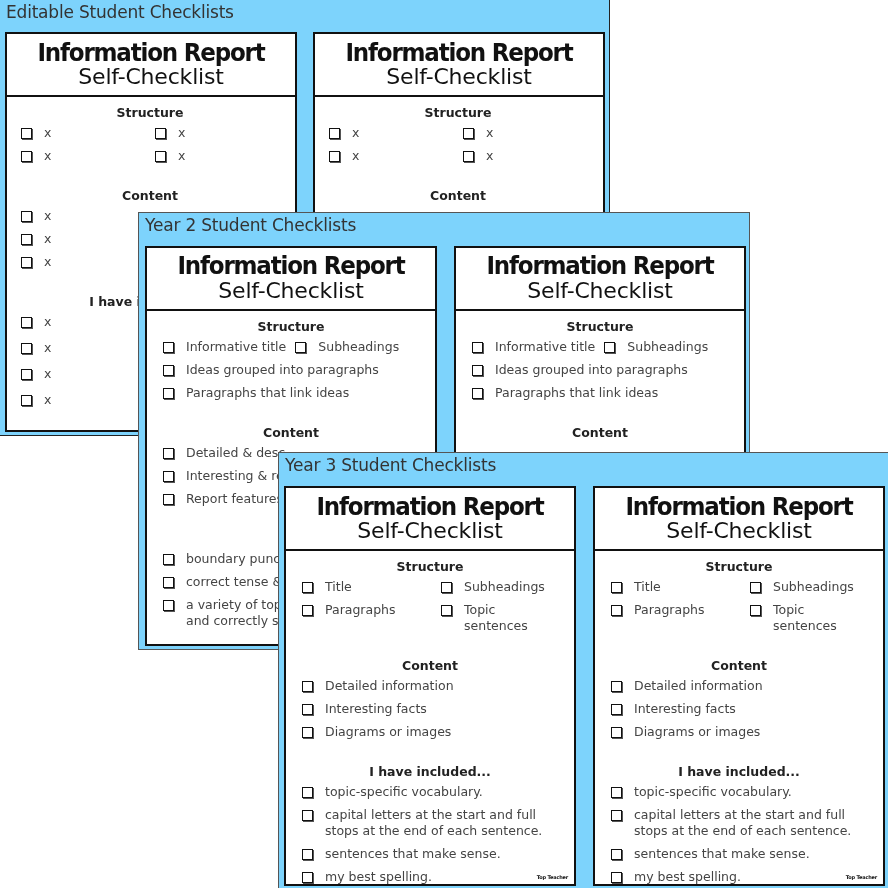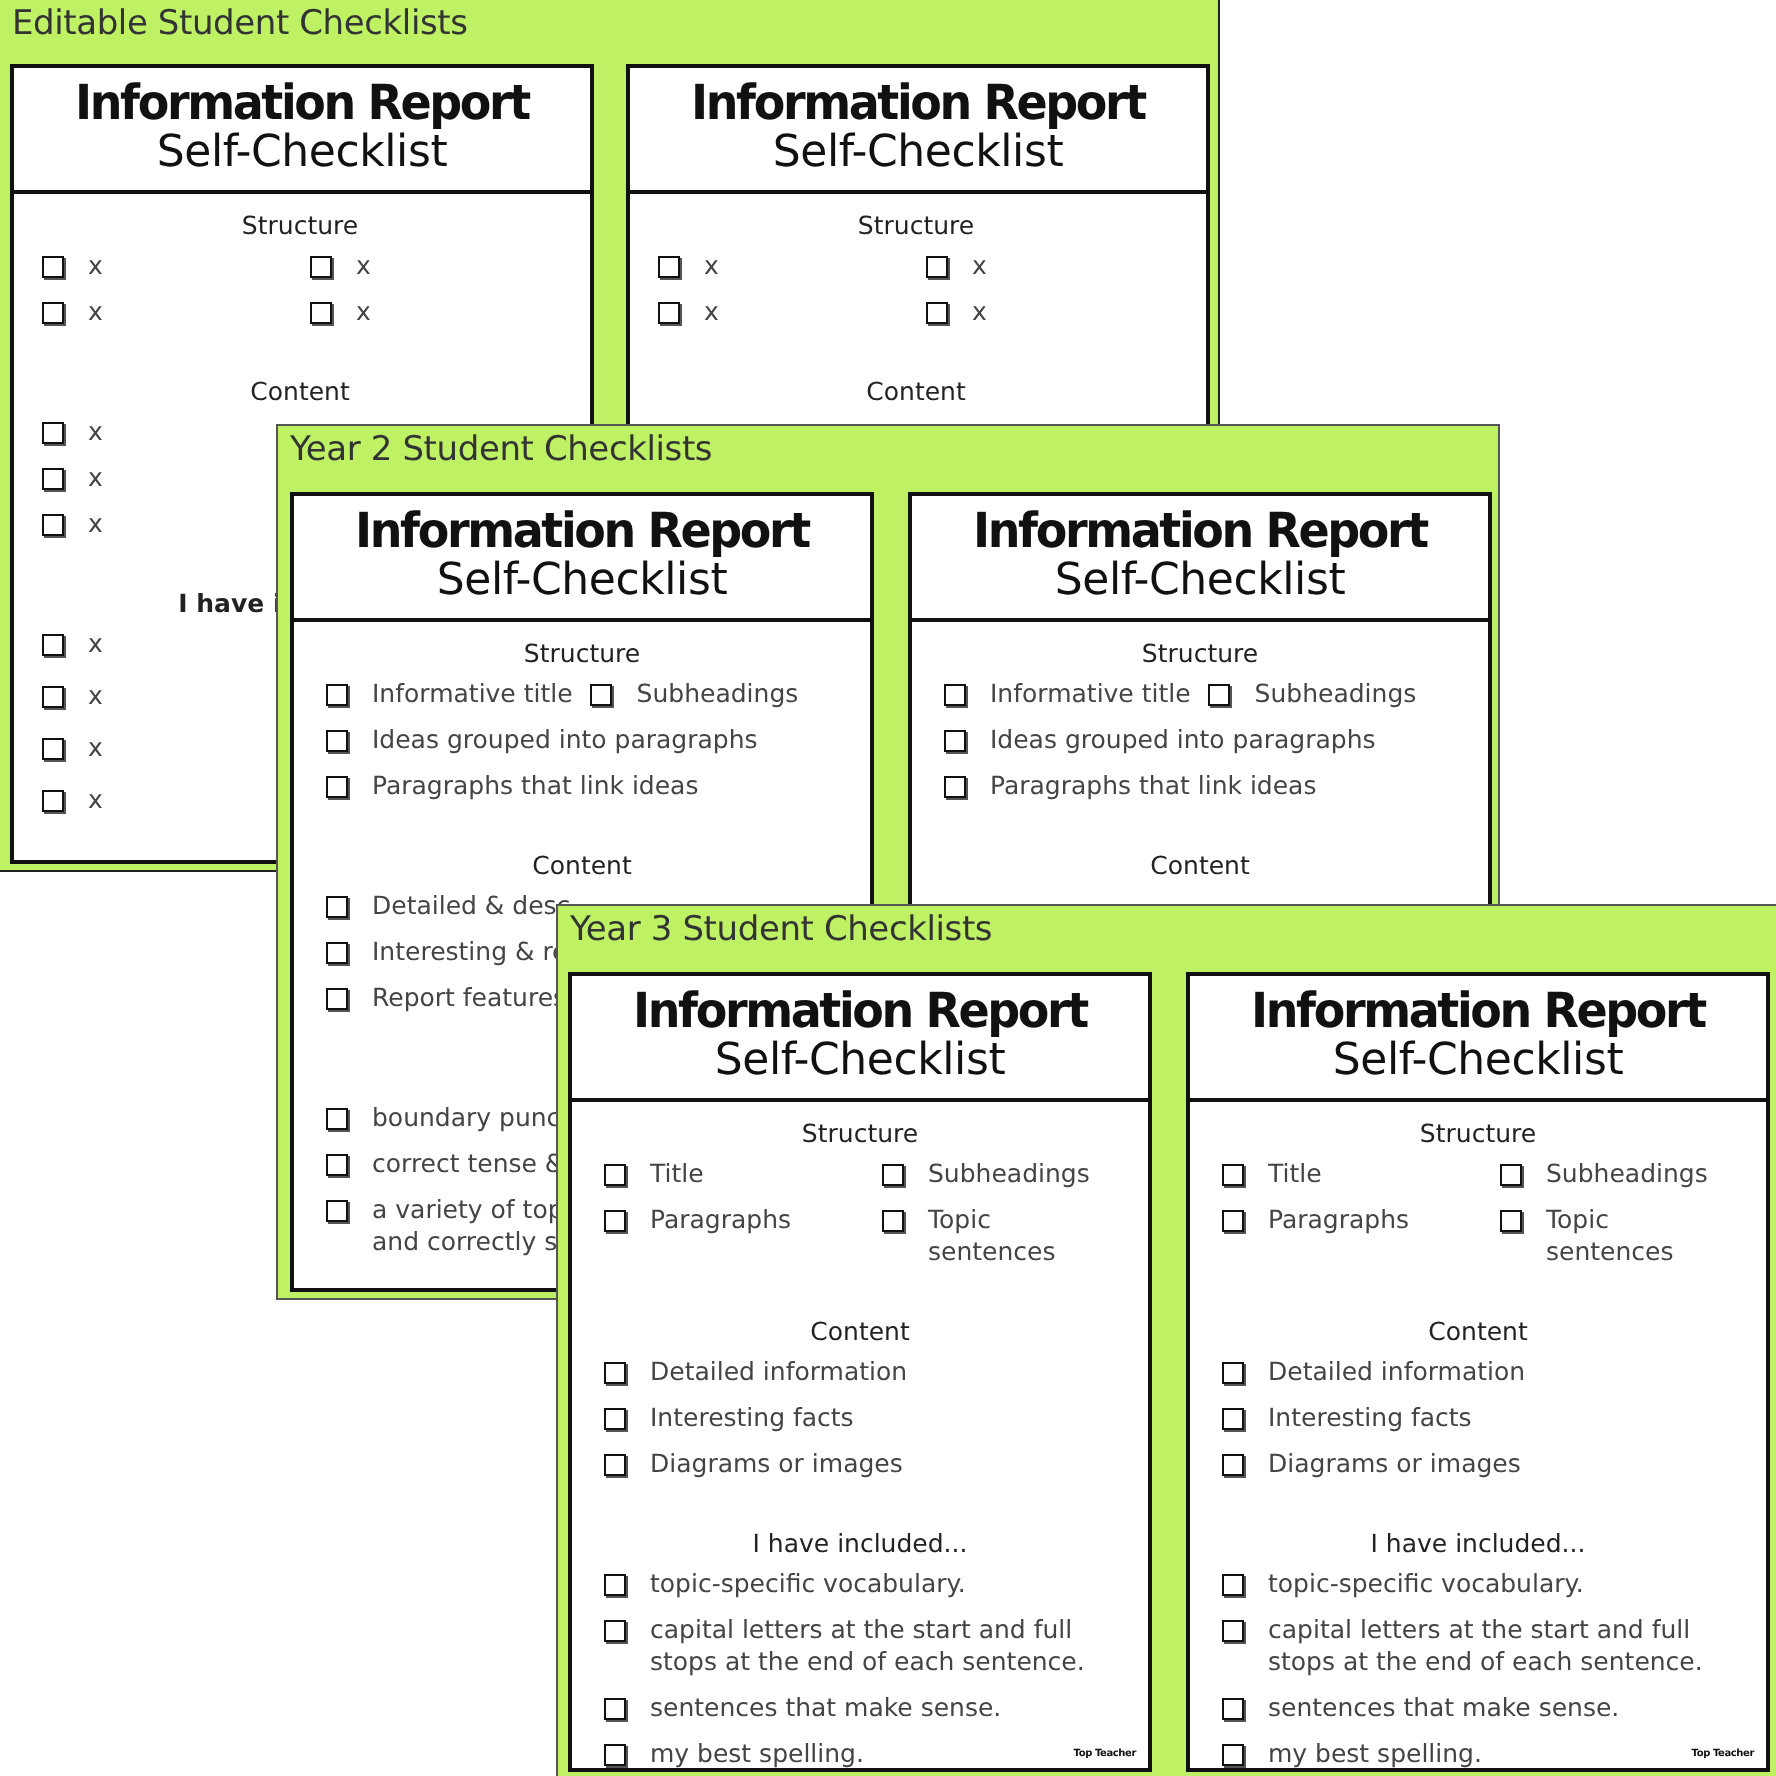--- a/index.html
+++ b/index.html
@@ -1,24 +1,24 @@
 <!DOCTYPE html>
 <html><head>
 <meta charset="utf-8">
 <style>
   html, body { margin:0; padding:0; }
   body { width:888px; height:888px; position:relative; overflow:hidden; background:#ffffff; font-family:"DejaVu Sans", sans-serif; color:#222; }
-  .sheet { position:absolute; background:#bef264; box-sizing:border-box; overflow:hidden; }
+  .sheet { position:absolute; background:#7dd3fc; box-sizing:border-box; overflow:hidden; }
   .sheet-title { position:absolute; left:6px; top:2px; font-size:17px; color:#333; font-family:"DejaVu Sans", sans-serif; font-weight:normal; white-space:nowrap; letter-spacing:-0.2px; }
   .card { position:absolute; box-sizing:border-box; border:2px solid #111; background:#fff; overflow:hidden; }
   .card-head { border-bottom:2px solid #111; text-align:center; height:63px; box-sizing:border-box; }
   .card-title { font-family:"DejaVu Sans", sans-serif; font-weight:bold; font-size:23px; letter-spacing:-1.2px; color:#111; padding-top:4px; line-height:28px; transform:scaleY(1.05); }
   .card-sub { font-size:22px; color:#111; line-height:22px; letter-spacing:-0.2px; }
   .card-body { padding:5px 14px 0 14px; }
-  .section-h { text-align:center; font-size:12.5px; color:#222; font-weight:400; margin:3px 0 4px 0; line-height:16px; }
+  .section-h { text-align:center; font-size:12.5px; color:#222; font-weight:700; margin:3px 0 4px 0; line-height:16px; }
   .section-h.bold { font-weight:bold; }
   .row { display:flex; align-items:flex-start; font-size:12.5px; color:#444; line-height:16px; margin-bottom:7px; }
   .grid2 { display:grid; grid-template-columns:1fr 1fr; column-gap:6px; }
   .box { width:9px; height:9px; border:1.6px solid #111; box-shadow:1px 1px 0 #555; margin:3px 12px 0 2px; flex:0 0 auto; background:#fff; }
   .gap { height:14px; }
   .brand { position:absolute; right:6px; bottom:4px; font-size:5px; font-weight:bold; color:#111; letter-spacing:-0.2px; }
   .row span.txt { white-space:pre-line; }
 </style>
 </head>
 <body>

